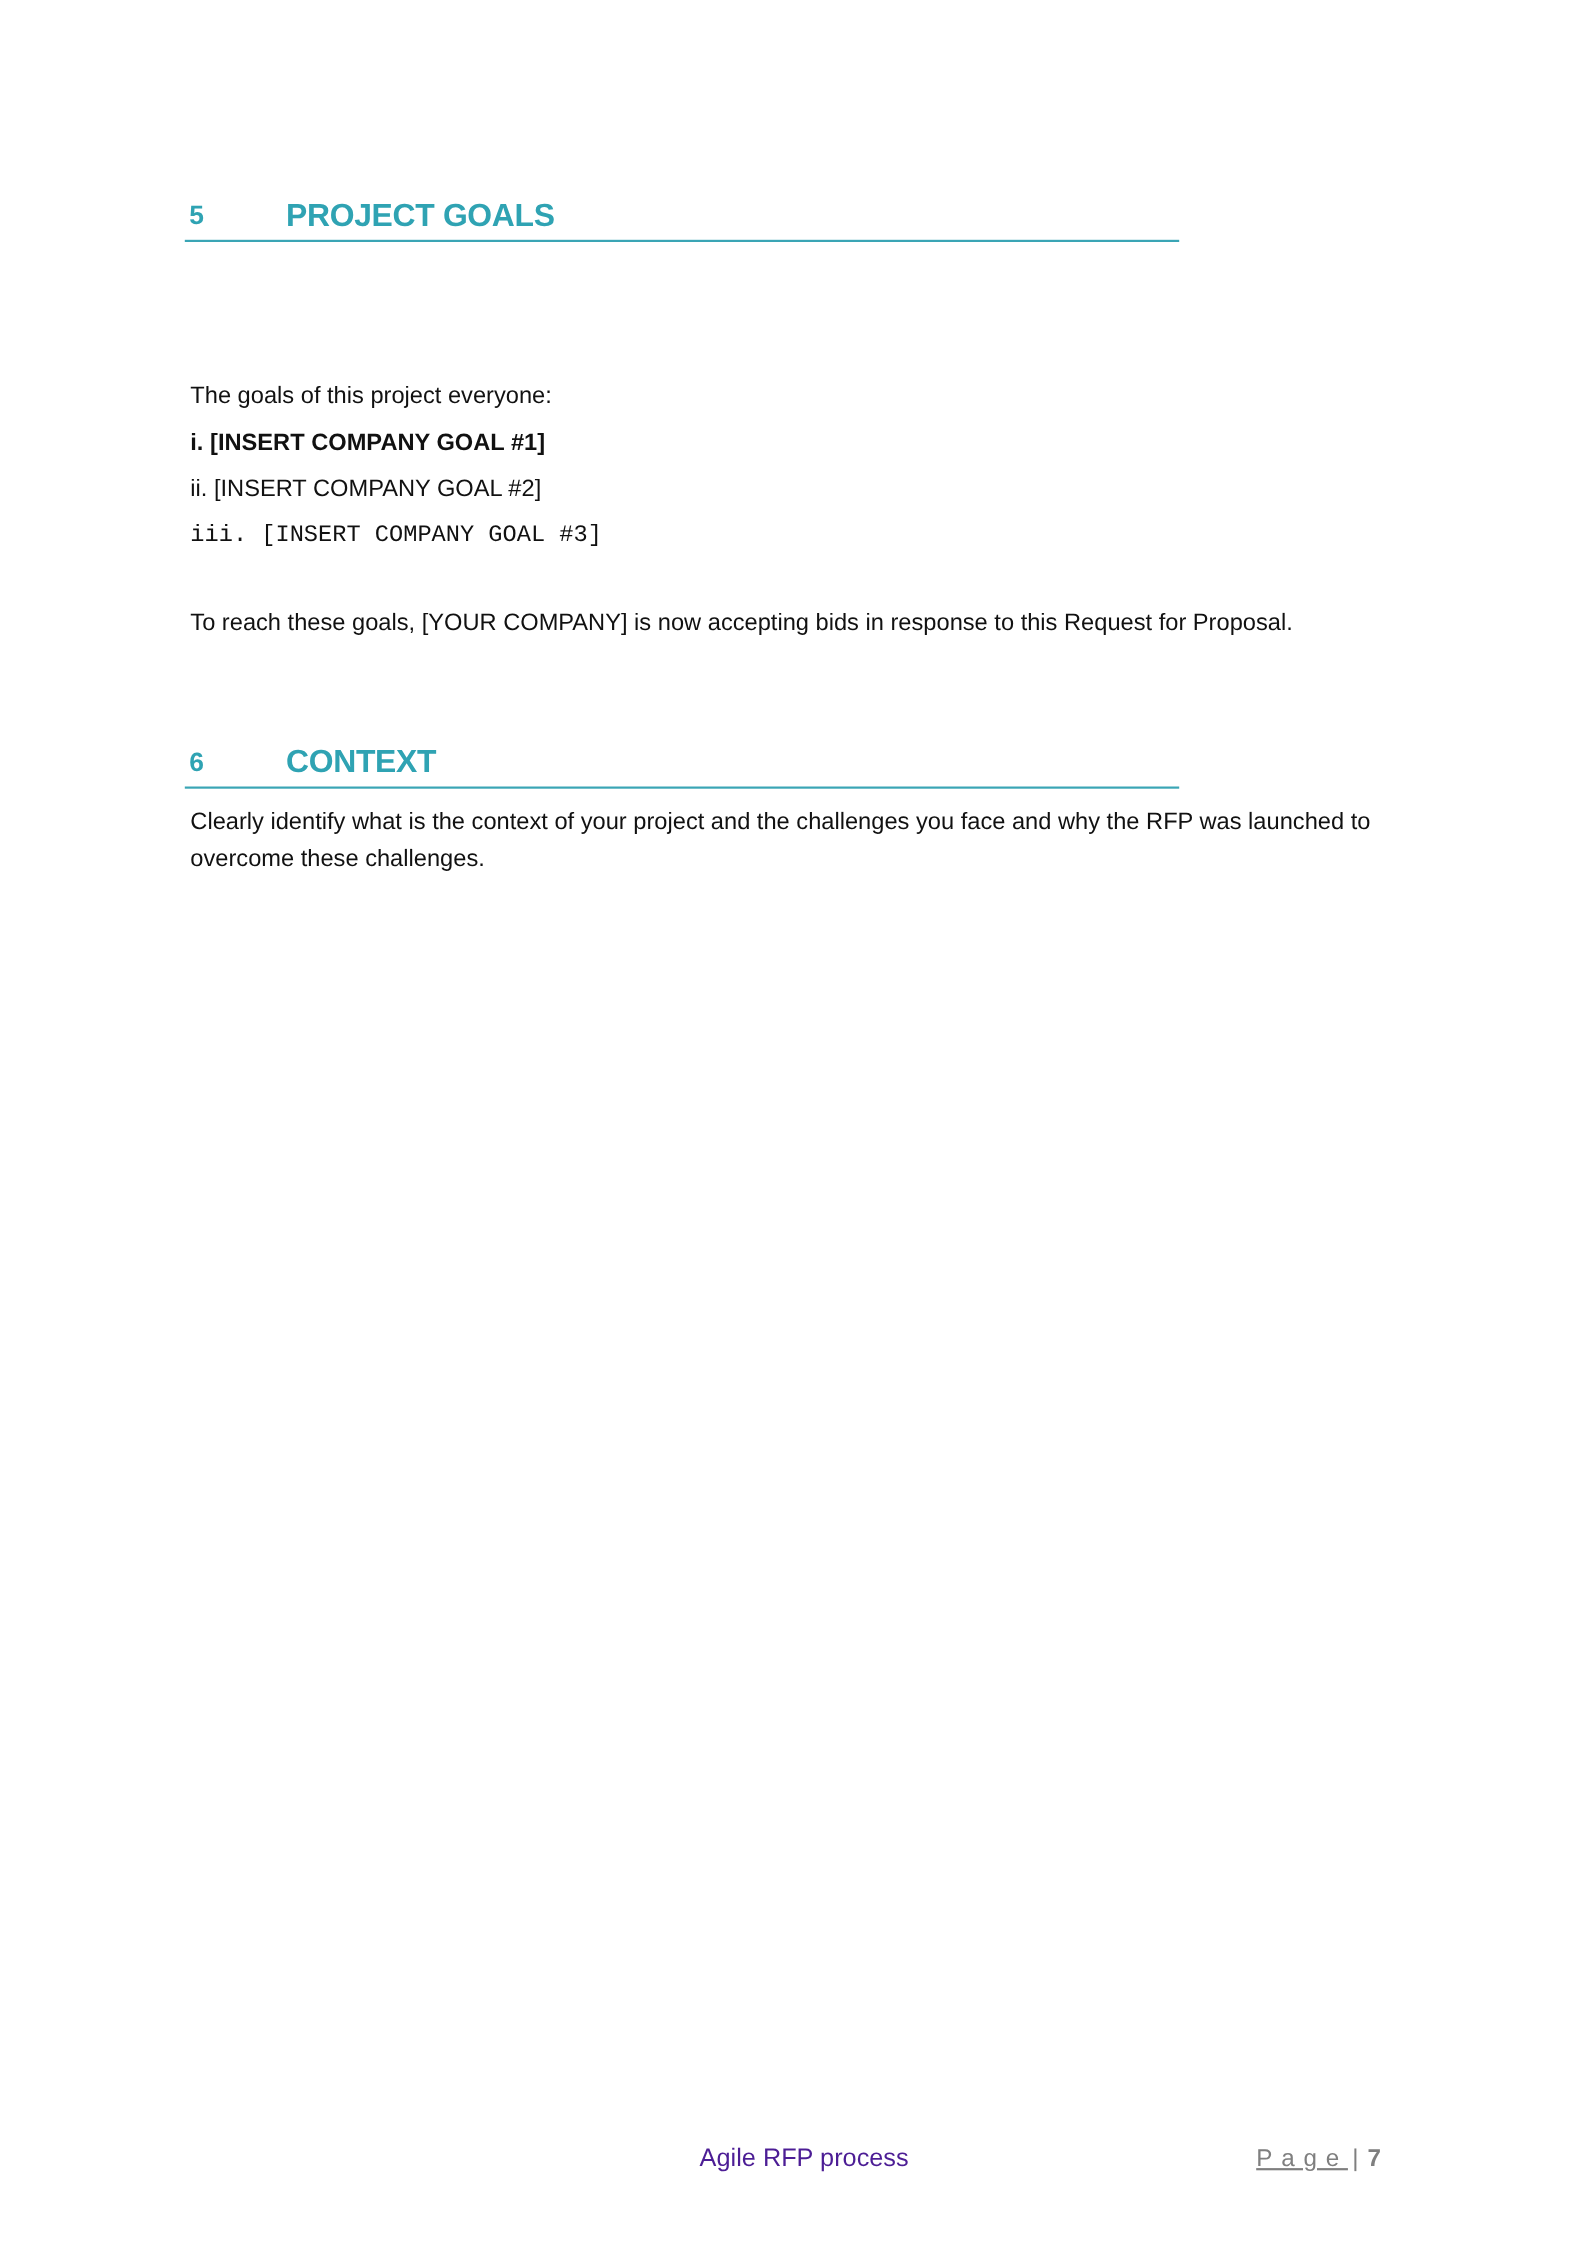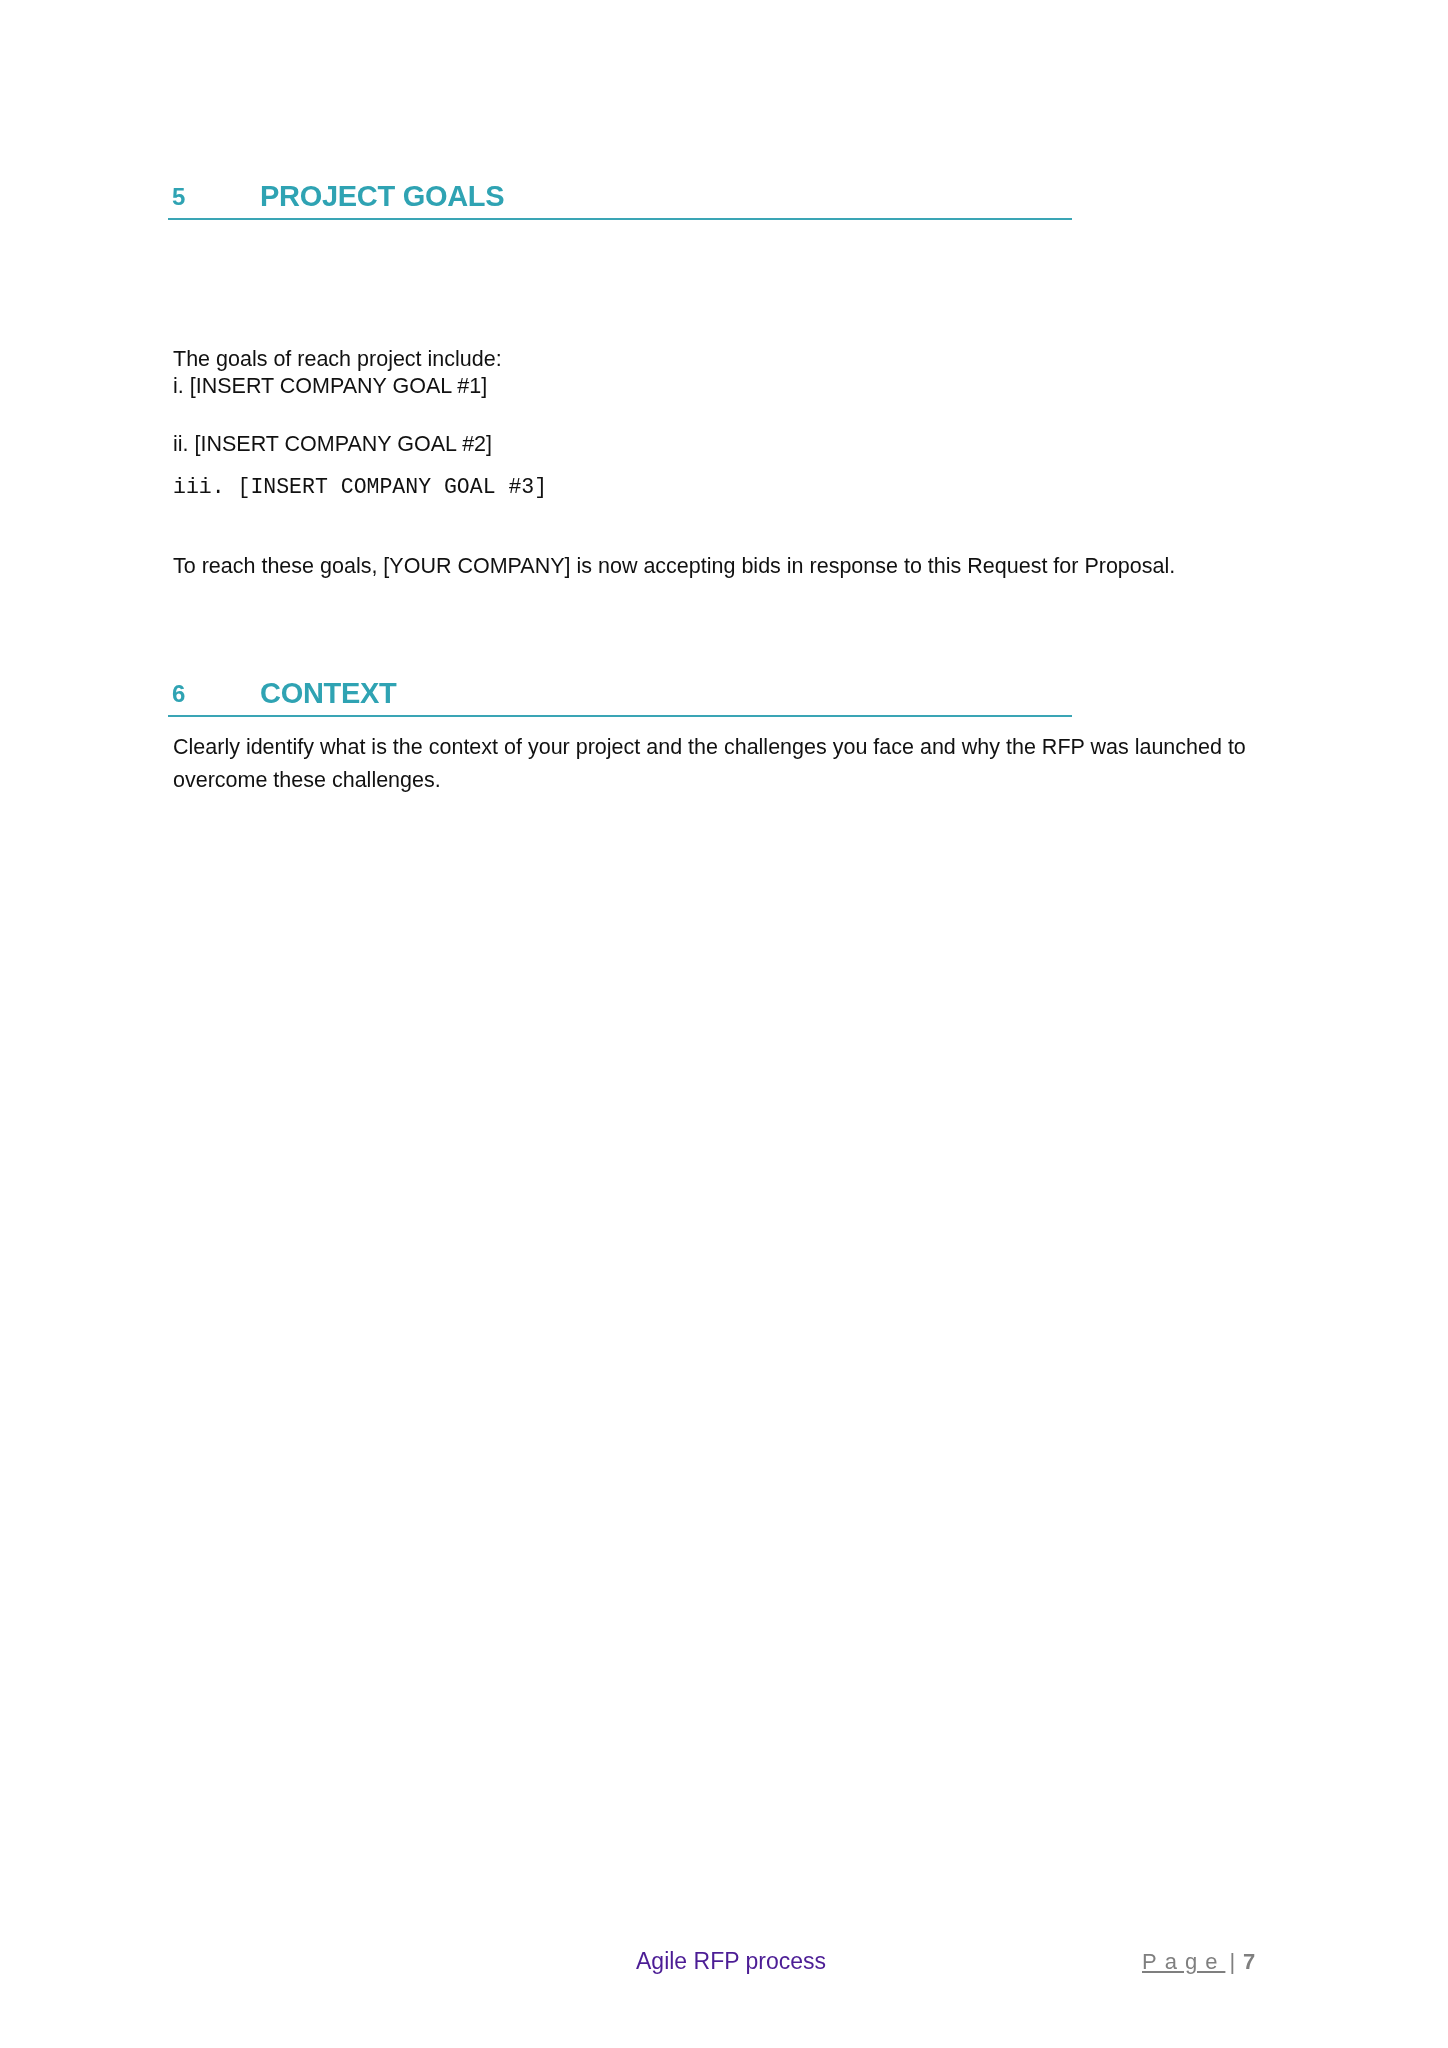--- a/index.html
+++ b/index.html
@@ -26,22 +26,22 @@
 <body>
 
 <div class="page">
 
   <div class="heading" style="top:178px;">
     <span class="num">5</span>
     <span class="title">PROJECT GOALS</span>
   </div>
 
 
-  <div class="line" style="top:343px;">The goals of reach project include:</div>
-  <div class="line" style="top:370px;">i. [INSERT COMPANY GOAL #1]</div>
+  <div class="line" style="top:343px;">The goals of this project everyone:</div>
+  <div class="line" style="top:386px;font-weight:bold;">i. [INSERT COMPANY GOAL #1]</div>
   <div class="line" style="top:428px;">ii. [INSERT COMPANY GOAL #2]</div>
   <div class="line" style="top:471px;font-family:Liberation Mono, monospace;">iii. [INSERT COMPANY GOAL #3]</div>
 
   <p class="para justify" style="top:550px; margin:0;">To reach these goals, [YOUR COMPANY] is now accepting bids in response to this Request for Proposal.</p>
 
   <div class="heading" style="top:675px;">
     <span class="num">6</span>
     <span class="title">CONTEXT</span>
   </div>
 

